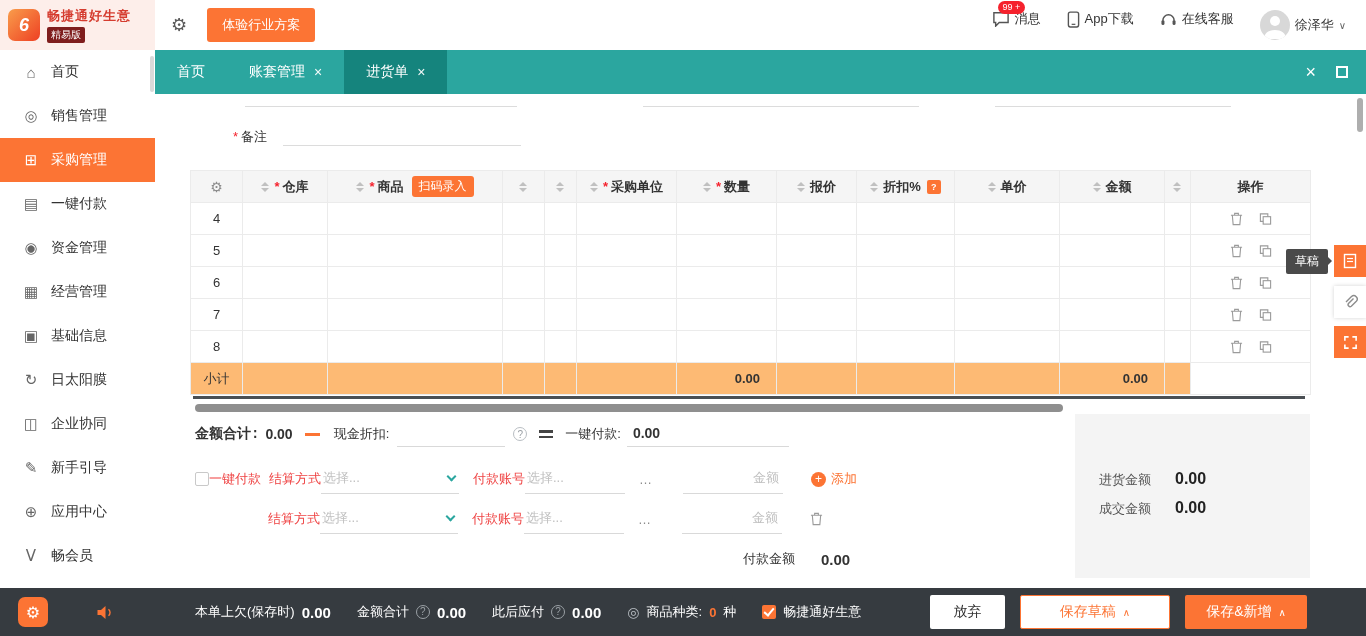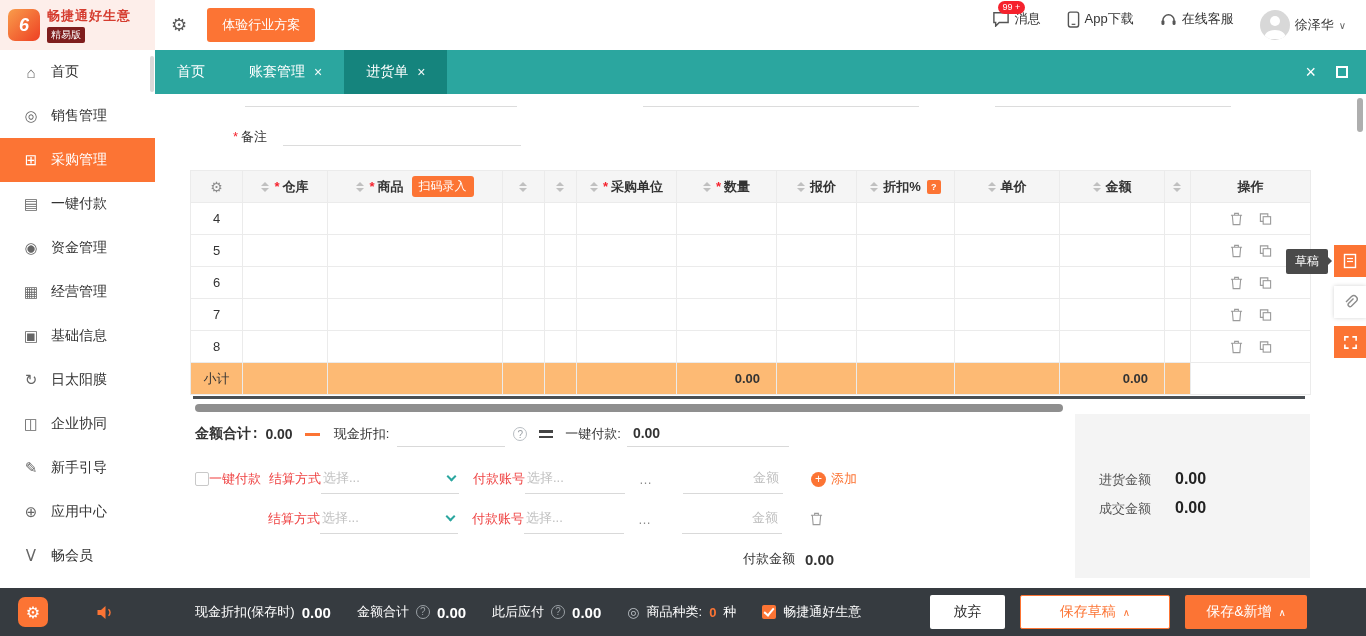--- a/index.html
+++ b/index.html
@@ -81,21 +81,21 @@
 
   .pay-row { position:absolute; display:flex; align-items:center; height:30px; }
   .cb { width:14px; height:14px; border:1px solid #c9c9c9; border-radius:2px; background:#fff; cursor:pointer; }
   .plabel { margin:0 0; color:#ef4444; }
   .ul-select { width:138px; border-bottom:1px solid #d9d9d9; display:flex; justify-content:space-between; align-items:center; padding:4px 4px 6px 2px; color:#bfbfbf; cursor:pointer; margin-right:14px; }
   .ul-field { width:100px; border-bottom:1px solid #d9d9d9; padding:4px 2px 6px; color:#bfbfbf; cursor:text; }
   .dots { color:#8c8c8c; margin:0 30px 0 14px; letter-spacing:1px; cursor:pointer; }
   .ul-amount { width:100px; border-bottom:1px solid #d9d9d9; padding:4px 4px 6px; color:#bfbfbf; text-align:right; cursor:text; margin-right:28px; }
   .add-link { color:#fc7434; display:flex; align-items:center; gap:5px; cursor:pointer; }
   .plus-ic { width:15px; height:15px; border-radius:50%; background:#fc7434; color:#fff; font-size:12px; line-height:14px; text-align:center; }
-  .pay-total { position:absolute; left:588px; top:456px; display:flex; align-items:flex-end; gap:10px; }
+  .pay-total { position:absolute; left:588px; top:456px; display:flex; align-items:flex-end; gap:26px; }
   .pay-total .v { font-weight:bold; font-size:15px; }
 
   .side-panel { position:absolute; left:920px; top:320px; width:235px; height:164px; background:#f4f4f4; padding:56px 0 0 24px; }
   .panel-row { display:flex; align-items:baseline; gap:24px; margin-bottom:10px; }
   .panel-row .pl { color:#555; font-size:13px; }
   .panel-row .pv { font-weight:bold; font-size:16px; color:#222; }
 
   
   .float-btn { position:absolute; right:0; width:32px; height:32px; display:flex; align-items:center; justify-content:center; cursor:pointer; z-index:8; }
   .fb-orange { background:#fc7434; }
@@ -619,21 +619,21 @@
 <div class="bottombar">
   <div class="bb-left">
     <span class="bb-gear">⚙</span>
     <svg width="19" height="15" viewBox="0 0 19 15">
         <path d="M1.5 5v5h3.5l4.5 4V1L5 5z" fill="#fc7434"></path>
         <path d="M12.5 4.2a4.3 4.3 0 0 1 0 6.6" stroke="#fc7434" stroke-width="1.4" fill="none"></path>
       </svg>
   </div>
   <div class="bb-items">
     <div class="bb-pair">
-      <span>现金折扣(保存时)</span>
+      <span>本单上欠(保存时)</span>
       <span class="v">0.00</span>
     </div>
     <div class="bb-pair">
       <span>金额合计</span>
       <span class="bb-help">?</span>
       <span class="v">0.00</span>
     </div>
     <div class="bb-pair">
       <span>此后应付</span>
       <span class="bb-help">?</span>

